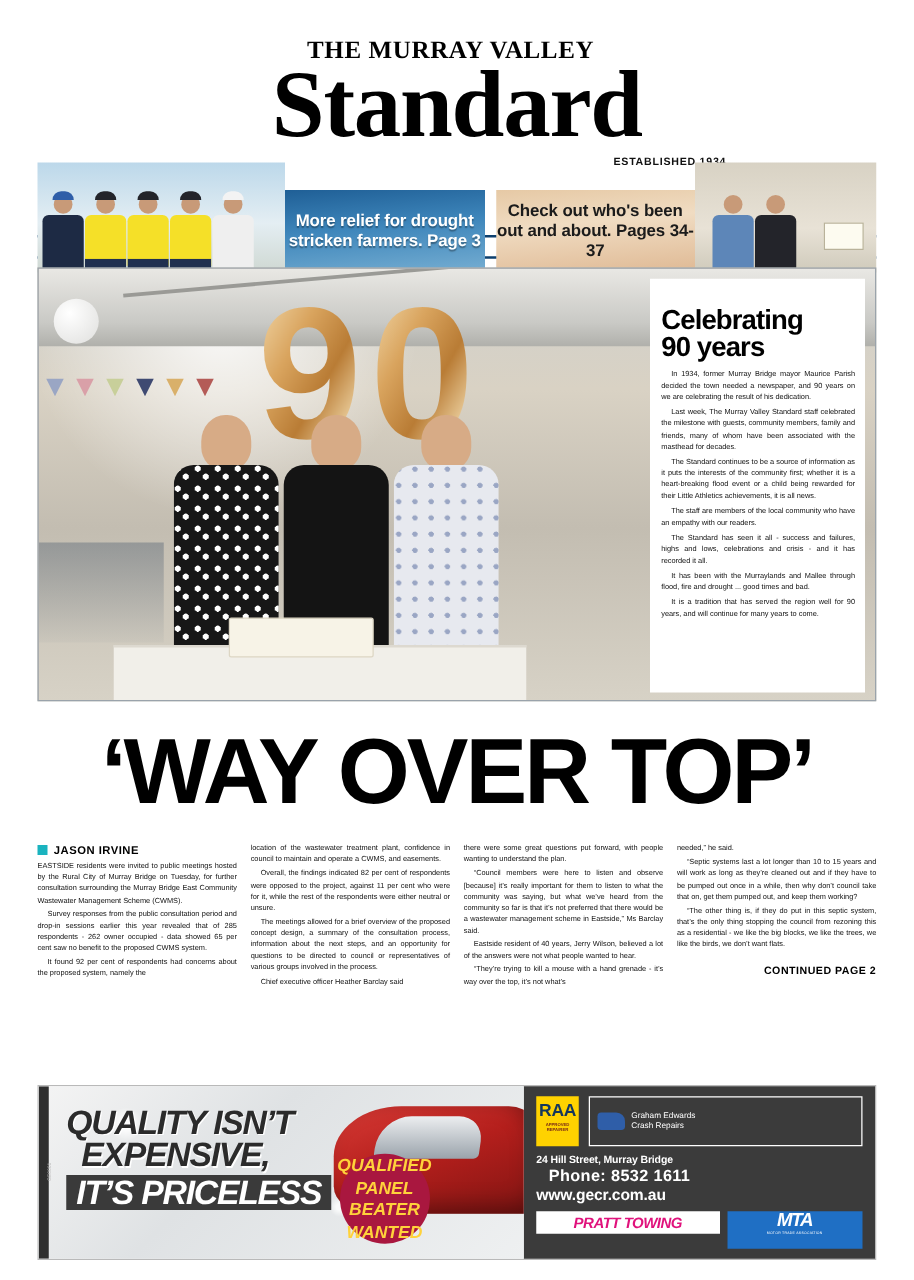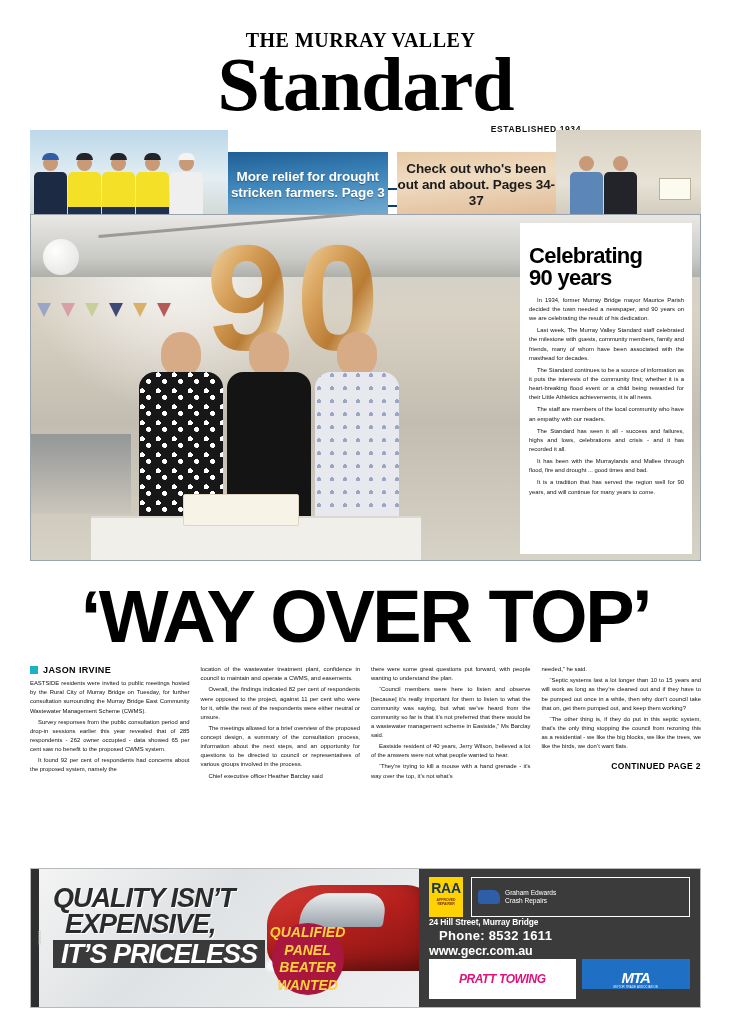--- a/index.html
+++ b/index.html
@@ -230,21 +230,21 @@
     display: flex; align-items: center; gap: 5px;
     margin-bottom: 4px;
   }
   .byline .sq { width: 8px; height: 8px; background: #1ab3bf; }
   .byline .nm { font-size: 9px; font-weight: bold; letter-spacing: 0.4px; }
   .cols {
     margin-top: 14px;
     display: flex;
     gap: 11px;
   }
-  .col { width: 162px; }
+  .col { width: 162px; margin-top: 10px; }
   .col p {
     font-size: 5.9px;
     line-height: 1.55;
     text-align: justify;
     text-indent: 8px;
     margin-bottom: 2px;
     color: #111;
   }
   .col p.first { text-indent: 0; }
   .cont {
@@ -331,28 +331,28 @@
     display: flex; align-items: center; gap: 5px; padding: 0 6px;
   }
   .gecr-ico { width:22px; height:14px; background:#2f5ea8; border-radius:3px 7px 3px 3px; flex:none;}
   .gecr-box span { font-size: 6.6px; line-height: 1.25; }
   .ad-contact { line-height: 1.2; }
   .ad-addr { font-size: 8.4px; font-weight: bold; letter-spacing: -.1px; }
   .ad-phone { font-size: 13px; font-weight: bold; letter-spacing: .3px; margin-top: 1px; padding-left: 10px;}
   .ad-web { font-size: 12.5px; font-weight: bold; letter-spacing: -.1px;}
   .logos-bot { display: flex; gap: 6px; align-items: stretch; }
   .pratt {
-    flex: 1.35; background: #fff; height: 40px;
+    flex: 1.35; background: #fff; height: 18px;
     display: flex; align-items: center; justify-content: center;
     font-size: 12px; font-weight: bold; font-style: italic;
     color: #e0127c; letter-spacing: -.4px;
   }
   .mta {
     flex: 1; background: #1f6fc4; height: 30px; color:#fff;
-    display: flex; flex-direction:column; align-items: center; justify-content: flex-end;
+    display: flex; flex-direction:column; align-items: center; justify-content: flex-start;
   }
   .mta b { font-size: 15px; font-style: italic; letter-spacing: -1px; line-height:1;}
   .mta i { font-size: 2.8px; font-style: normal; letter-spacing:.2px;}
 </style>
 </head>
 <body>
 
 <div class="page">
 
   <div class="masthead">

